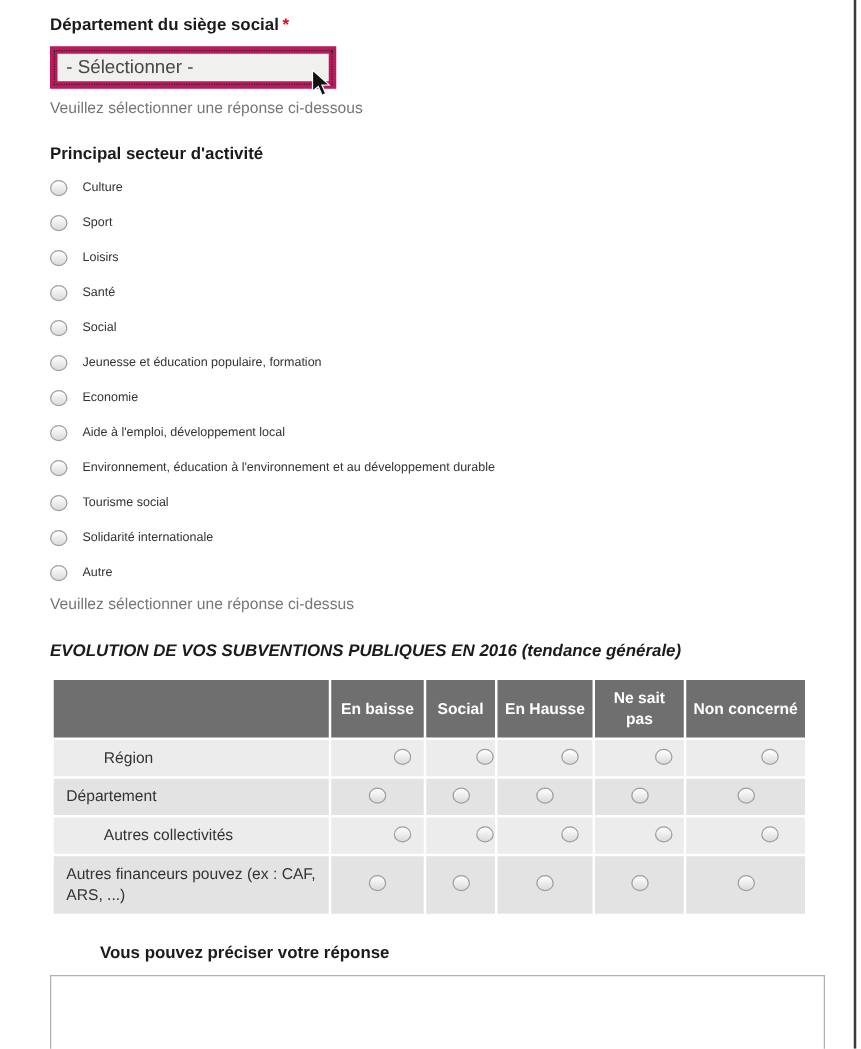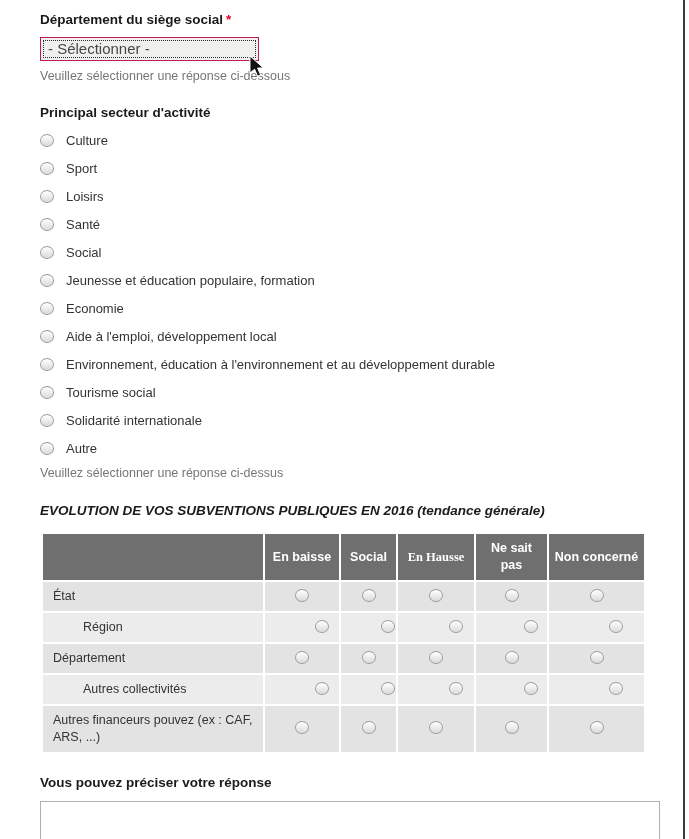--- a/index.html
+++ b/index.html
@@ -16,21 +16,21 @@
   .field-label {
     font-size: 13.5px; font-weight: bold; color: #1b1b1b;
     line-height: 16px; margin: 0;
   }
   .req { color: #e2001a; font-weight: bold; margin-left: 3px; }
 
   .select-box {
     margin-top: 9px;
     width: 210px; height: 22px;
     background: #f0f0ef;
-    border: 1px solid #be185d;
+    border: 6px solid #be185d;
     outline: 1px dotted #2a2a2a;
     outline-offset: -4px;
     font-size: 15px; color: #474747;
     line-height: 22px;
     padding-left: 7px;
     box-sizing: content-box;
     cursor: default;
     user-select: none;
   }
 
@@ -51,21 +51,21 @@
     -webkit-appearance: none; appearance: none;
     width: 14px; height: 13px;
     margin: 0;
     border: 1px solid #9e9e9e;
     border-radius: 50%;
     background: linear-gradient(#ffffff, #dadada);
     box-shadow: inset 0 1px 1px rgba(255,255,255,0.9);
   }
   .radio-item label {
     margin-left: 12px;
-    font-size: 13px; color: #333333;
+    font-size: 10px; color: #333333;
   }
 
   .table-title { margin-top: 22px; font-style: italic; }
 
   table.matrix {
     margin-top: 13px; margin-left: 1px;
     border-collapse: separate;
     border-spacing: 2px;
     font-size: 12.5px;
   }
@@ -85,25 +85,25 @@
     padding: 6px 8px 6px 10px;
     color: #333333;
     line-height: 17px;
   }
   td.radio-cell { text-align: center; }
   tr.odd  td { background: #e3e3e3; }
   tr.even td { background: #ececec; padding-left: 40px; }
   th.c0 { width: 212px; }
   th.c1 { width: 66px; }
   th.c2 { width: 47px; }
-  th.c3 { width: 68px; font-family: Liberation Serif, serif; }
+  th.c3 { width: 68px; }
   th.c4 { width: 63px; }
   th.c5 { width: 87px; }
 
-  .comment-label { margin-top: 21px; }
+  .comment-label { margin-top: 21px; margin-left: 40px; }
   textarea.comment {
     display: block;
     margin-top: 10px;
     width: 614px; height: 80px;
     border: 1px solid #b0b0b0;
     background: #ffffff;
     resize: none;
     font-family: "Liberation Sans", "DejaVu Sans", sans-serif;
     font-size: 13px;
   }
@@ -192,28 +192,20 @@
       <tr>
         <th class="c0"></th>
         <th class="c1">En baisse</th>
         <th class="c2">Social</th>
         <th class="c3">En Hausse</th>
         <th class="c4">Ne sait pas</th>
         <th class="c5">Non concerné</th>
       </tr>
     </thead>
     <tbody>
-      <tr class="odd">
-        <td class="row-label">État</td>
-        <td class="radio-cell"><input type="radio" name="r0" style=""></td>
-        <td class="radio-cell"><input type="radio" name="r0" style=""></td>
-        <td class="radio-cell"><input type="radio" name="r0" style=""></td>
-        <td class="radio-cell"><input type="radio" name="r0" style=""></td>
-        <td class="radio-cell"><input type="radio" name="r0" style=""></td>
-      </tr>
       <tr class="even">
         <td class="row-label">Région</td>
         <td class="radio-cell"><input type="radio" name="r1" style=""></td>
         <td class="radio-cell"><input type="radio" name="r1" style=""></td>
         <td class="radio-cell"><input type="radio" name="r1" style=""></td>
         <td class="radio-cell"><input type="radio" name="r1" style=""></td>
         <td class="radio-cell"><input type="radio" name="r1" style=""></td>
       </tr>
       <tr class="odd">
         <td class="row-label">Département</td>

